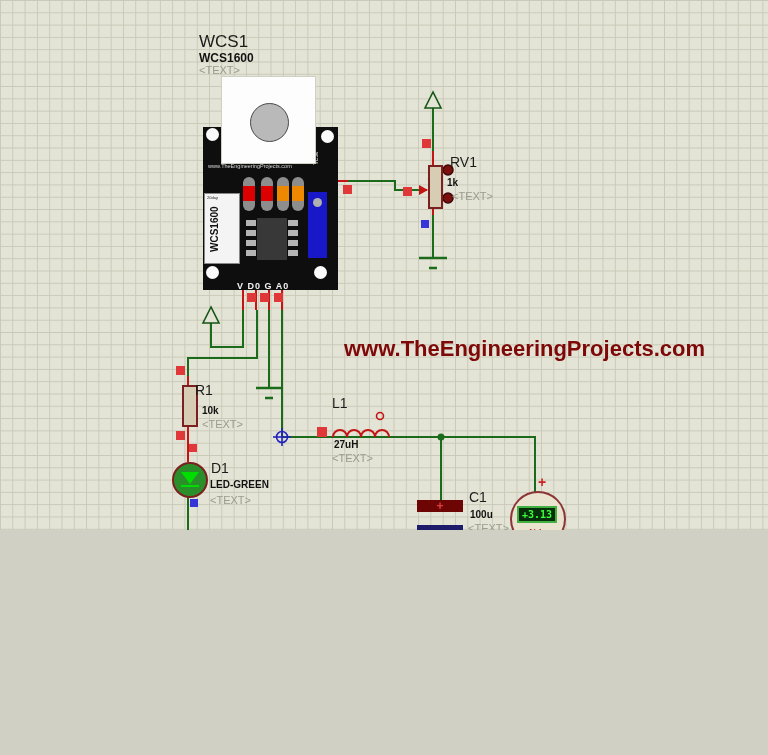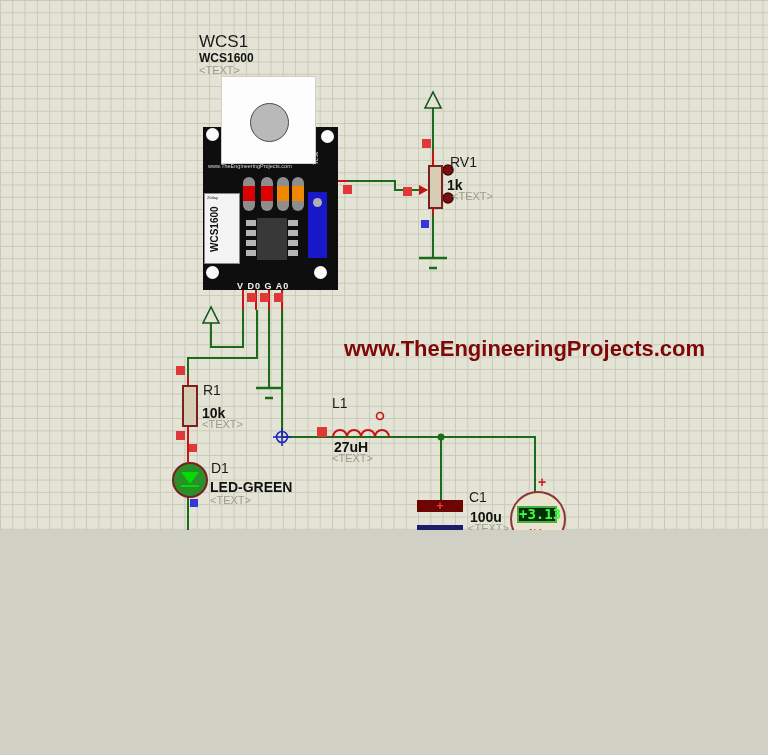--- a/index.html
+++ b/index.html
@@ -7,21 +7,21 @@
     position:relative;width:768px;height:530px;overflow:hidden;
     background-color:#e4e4d6;
     background-image:
       linear-gradient(to right,#c9c9b9 1px,transparent 1px),
       linear-gradient(to bottom,#c9c9b9 1px,transparent 1px);
     background-size:12.3px 12.3px;
     font-family:"Liberation Sans",sans-serif;
   }
   .lbl{position:absolute;white-space:nowrap;line-height:1;}
   .ref{font-size:14px;color:#1c1c1c;}
-  .val{font-size:14px;font-weight:bold;color:#111;}
+  .val{font-size:10px;font-weight:bold;color:#111;}
   .ph{font-size:11px;color:#9b9b8b;text-align:center;}
   svg.layer{position:absolute;left:0;top:0;}
   
   .board{position:absolute;left:203px;top:127px;width:135px;height:163px;background:#0e0e0e;}
   .hole{position:absolute;width:13px;height:13px;border-radius:50%;background:#fbfbfb;}
   .sensor-top{position:absolute;left:222px;top:77px;width:93px;height:86px;background:#fdfdfd;box-shadow:0 0 0 1px #cfcfc4;}
   .sensor-hole{position:absolute;left:28px;top:26px;width:37px;height:37px;border-radius:50%;background:#b9b9b9;border:1px solid #4a4a4a;}
   .board-url{position:absolute;left:5px;top:36px;width:126px;font-size:5.5px;color:#d9d9d9;white-space:nowrap;overflow:hidden;}
   .testlbl{position:absolute;left:116px;top:31px;font-size:7px;color:#e8e8e8;transform:rotate(-90deg);transform-origin:left bottom;}
   .cap-pill{position:absolute;width:12px;height:34px;border-radius:6px;background:#8d8d8d;top:50px;}
@@ -35,21 +35,21 @@
   .bluecon .pad{position:absolute;left:5px;top:6px;width:9px;height:9px;border-radius:50%;background:#b0b0b0;}
   .pinrow{position:absolute;left:34px;top:138px;font-size:9px;font-weight:bold;color:#f2f2f2;letter-spacing:1px;margin-top:16px;}
   
   .res-body{position:absolute;background:#d6cdb4;border:2px solid #7a2020;}
   .led-body{position:absolute;left:172px;top:462px;width:32px;height:32px;border-radius:50%;background:#2a8f2a;border:2px solid #7a2020;}
   .led-tri{position:absolute;left:7px;top:8px;width:0;height:0;border-left:9px solid transparent;border-right:9px solid transparent;border-top:12px solid #00dd00;}
   .led-bar{position:absolute;left:7px;top:21px;width:18px;height:2px;background:#00dd00;}
   .plate{position:absolute;width:46px;height:12px;text-align:center;font-weight:bold;font-size:12px;line-height:12px;}
   .meter{position:absolute;left:510px;top:491px;width:52px;height:52px;border-radius:50%;background:#eae3d0;border:2px solid #8b3535;}
   .meter-display{position:absolute;left:5px;top:13px;width:36px;height:13px;background:#062e08;border:2px solid #44b044;
-     color:#3cff3c;font-family:"DejaVu Sans Mono",monospace;font-size:14px;font-weight:bold;text-align:center;line-height:13px;}
+     color:#3cff3c;font-family:"DejaVu Sans Mono",monospace;font-size:10px;font-weight:bold;text-align:center;line-height:13px;}
   .meter-unit{position:absolute;left:0;top:34px;width:52px;text-align:center;font-size:9px;font-style:italic;font-weight:bold;color:#b03030;font-family:"Liberation Serif",serif;}
   .meter-plus{position:absolute;left:538px;top:474px;font-size:14px;font-weight:bold;color:#cc2222;}
   .watermark{position:absolute;left:344px;top:336px;font-size:22px;font-weight:bold;color:#7e0808;letter-spacing:0;}
   .pagetitle{position:absolute;left:34px;top:676px;font-size:31px;font-weight:bold;color:#7b0505;
      border-bottom:3px solid #7b0505;padding-bottom:2px;white-space:nowrap;}
 </style>
 </head>
 <body>
 
 <div id="canvas">
@@ -210,21 +210,21 @@
   <div class="sensor-top">
     <div class="sensor-hole"></div>
   </div>
 
   <div class="res-body" style="left:428px;top:165px;width:11px;height:40px;"></div>
   <div class="lbl ref" style="left:450px;top:155px;">RV1</div>
   <div class="lbl val" style="left:447px;top:178px;">1k</div>
   <div class="lbl ph" style="left:452px;top:191px;">&lt;TEXT&gt;</div>
 
   <div class="res-body" style="left:182px;top:385px;width:12px;height:38px;"></div>
-  <div class="lbl ref" style="left:203px;top:383px;">R1</div>
+  <div class="lbl ref" style="left:195px;top:383px;">R1</div>
   <div class="lbl val" style="left:202px;top:406px;">10k</div>
   <div class="lbl ph" style="left:202px;top:419px;">&lt;TEXT&gt;</div>
 
   <div class="led-body">
     <div class="led-tri"></div>
     <div class="led-bar"></div>
   </div>
   <div class="lbl ref" style="left:211px;top:461px;">D1</div>
   <div class="lbl val" style="left:210px;top:480px;">LED-GREEN</div>
   <div class="lbl ph" style="left:210px;top:495px;">&lt;TEXT&gt;</div>

